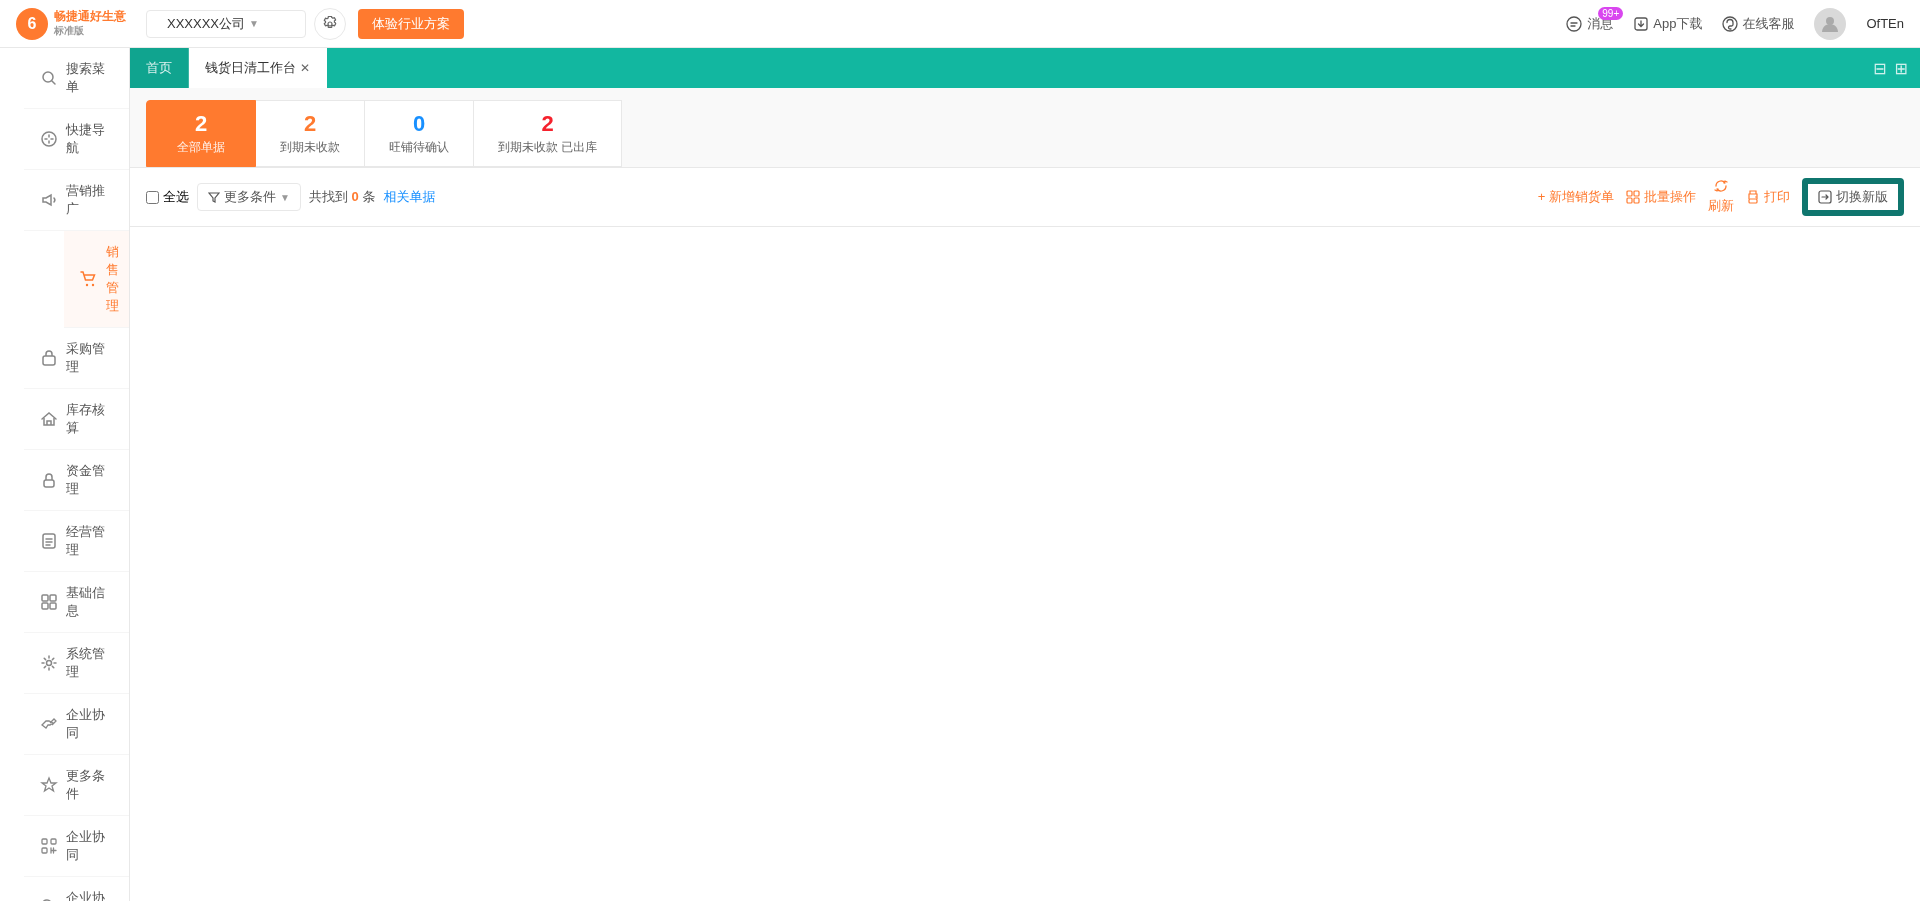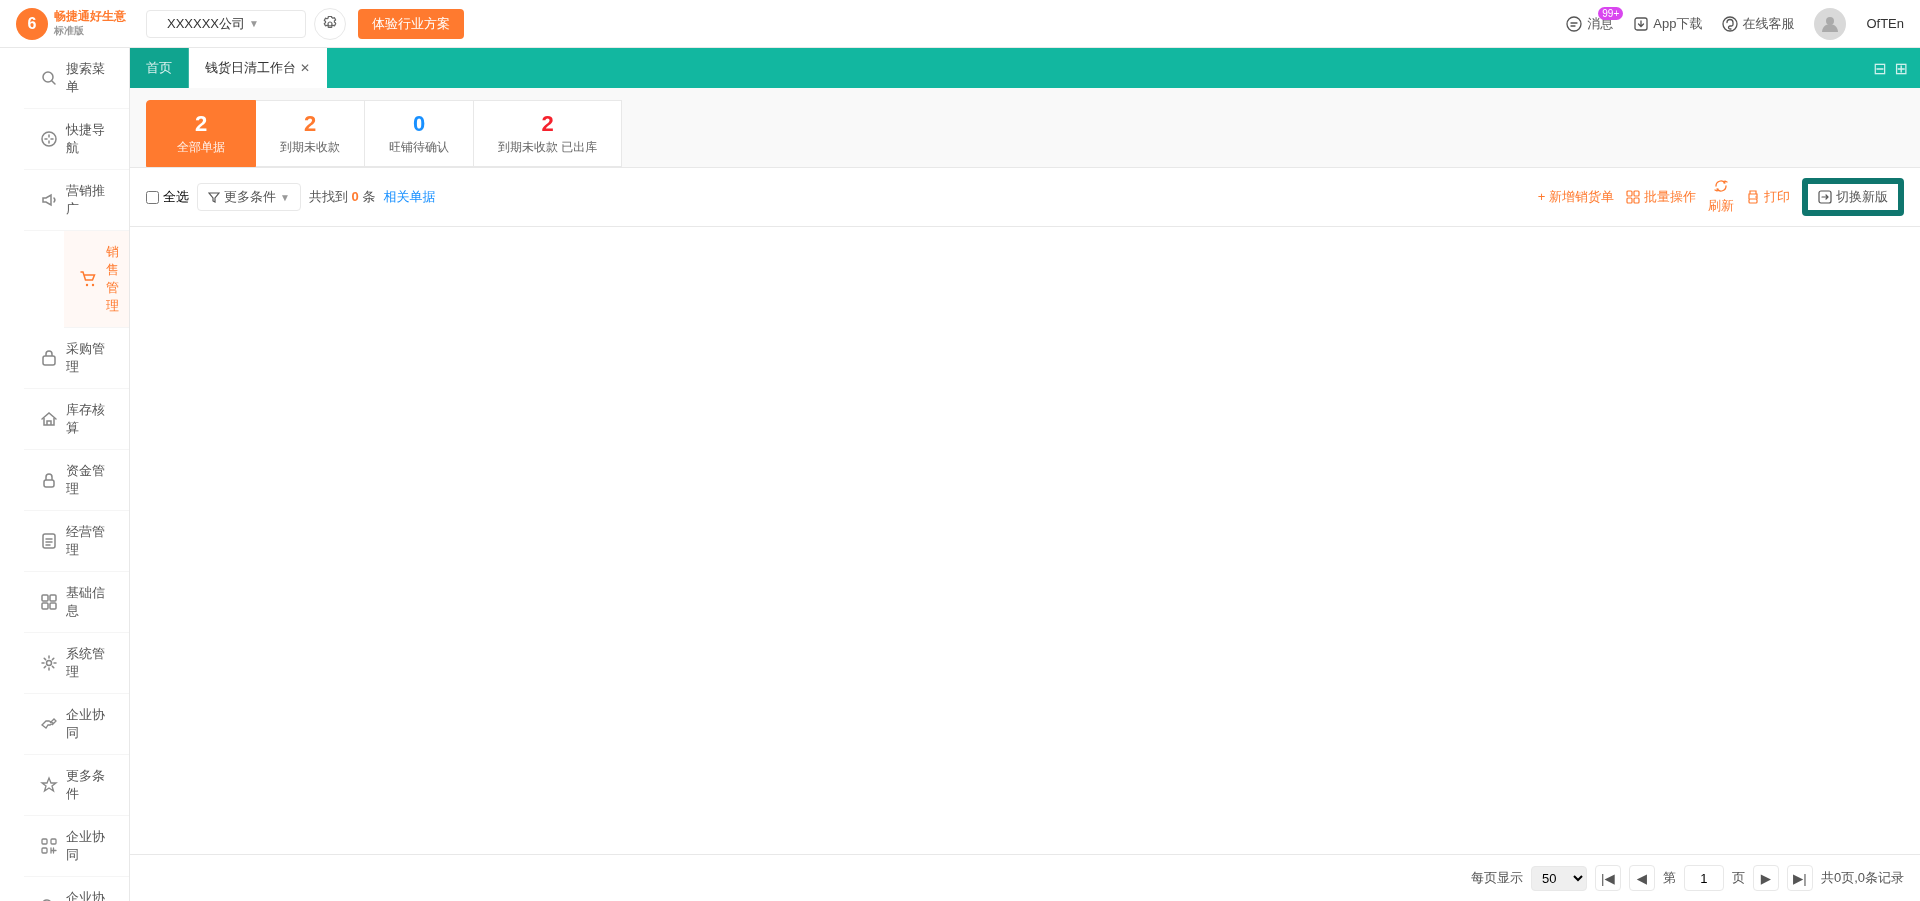--- a/index.html
+++ b/index.html
@@ -478,31 +478,15 @@
             <rect x="1" y="1" width="12" height="12" rx="2" stroke="#555" stroke-width="1.2" fill="none"></rect>
             <path d="M4 7h6M8 5l2 2-2 2" stroke="#555" stroke-width="1.2" stroke-linecap="round" fill="none"></path>
           </svg>
           <span>切换新版</span>
         </button>
       </div>
     </div>
 
     <div class="table-area"></div>
 
-    <div class="pagination">
-      <span>每页显示</span>
-      <select class="page-size-select">
-        <option>50</option>
-        <option>100</option>
-        <option>200</option>
-      </select>
-      <button class="page-btn">|◀</button>
-      <button class="page-btn">◀</button>
-      <span>第</span>
-      <input class="page-input" type="text" value="1" style="">
-      <span>页</span>
-      <button class="page-btn">▶</button>
-      <button class="page-btn">▶|</button>
-      <span>共0页,0条记录</span>
-    </div>
 
   </div>
 </div>
 
 </body></html>

